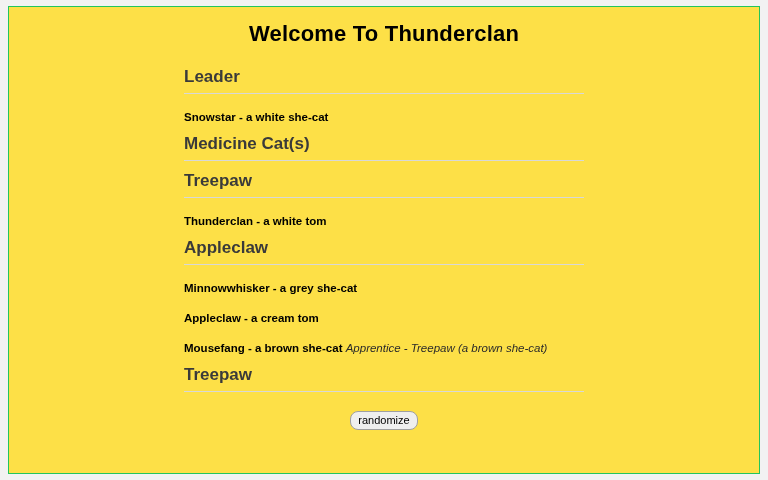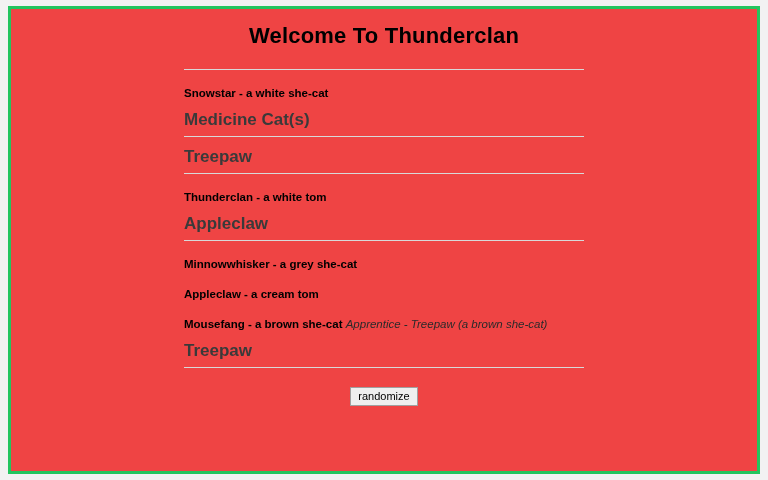--- a/index.html
+++ b/index.html
@@ -12,22 +12,22 @@
     background: #f2f2f2;
     font-family: "Liberation Sans", sans-serif;
     overflow: hidden;
   }
   .page {
     position: absolute;
     left: 8px;
     top: 6px;
     width: 752px;
     height: 468px;
-    background: #ef4444;
-    border: 3px solid #22c55e;
+    background: #fde047;
+    border: 1px solid #22c55e;
     box-sizing: border-box;
     overflow: hidden;
   }
   .title {
     text-align: center;
     font-size: 22px;
     font-weight: bold;
     color: #000000;
     margin: 14px 0 0 0;
     letter-spacing: 0.2px;
@@ -73,36 +73,37 @@
   .button-row {
     text-align: center;
     margin-top: 18px;
   }
   .randomize-button {
     font-family: "Liberation Sans", sans-serif;
     font-size: 11px;
     color: #000000;
     background: #efefef;
     border: 1px solid #a0a0a0;
-    border-radius: 0;
+    border-radius: 8px;
     padding: 2px 7px;
     line-height: 13px;
     cursor: pointer;
   }
 </style>
 </head>
 <body>
 
 <div class="page">
 
   <h1 class="title">Welcome To Thunderclan</h1>
 
   <div class="content">
 
     <div class="section">
+      <div class="section-heading">Leader</div>
       <hr class="rule">
       <div class="entry">
         <span>Snowstar - a white she-cat</span>
       </div>
     </div>
 
     <div class="section">
       <div class="section-heading">Medicine Cat(s)</div>
       <hr class="rule">
     </div>

